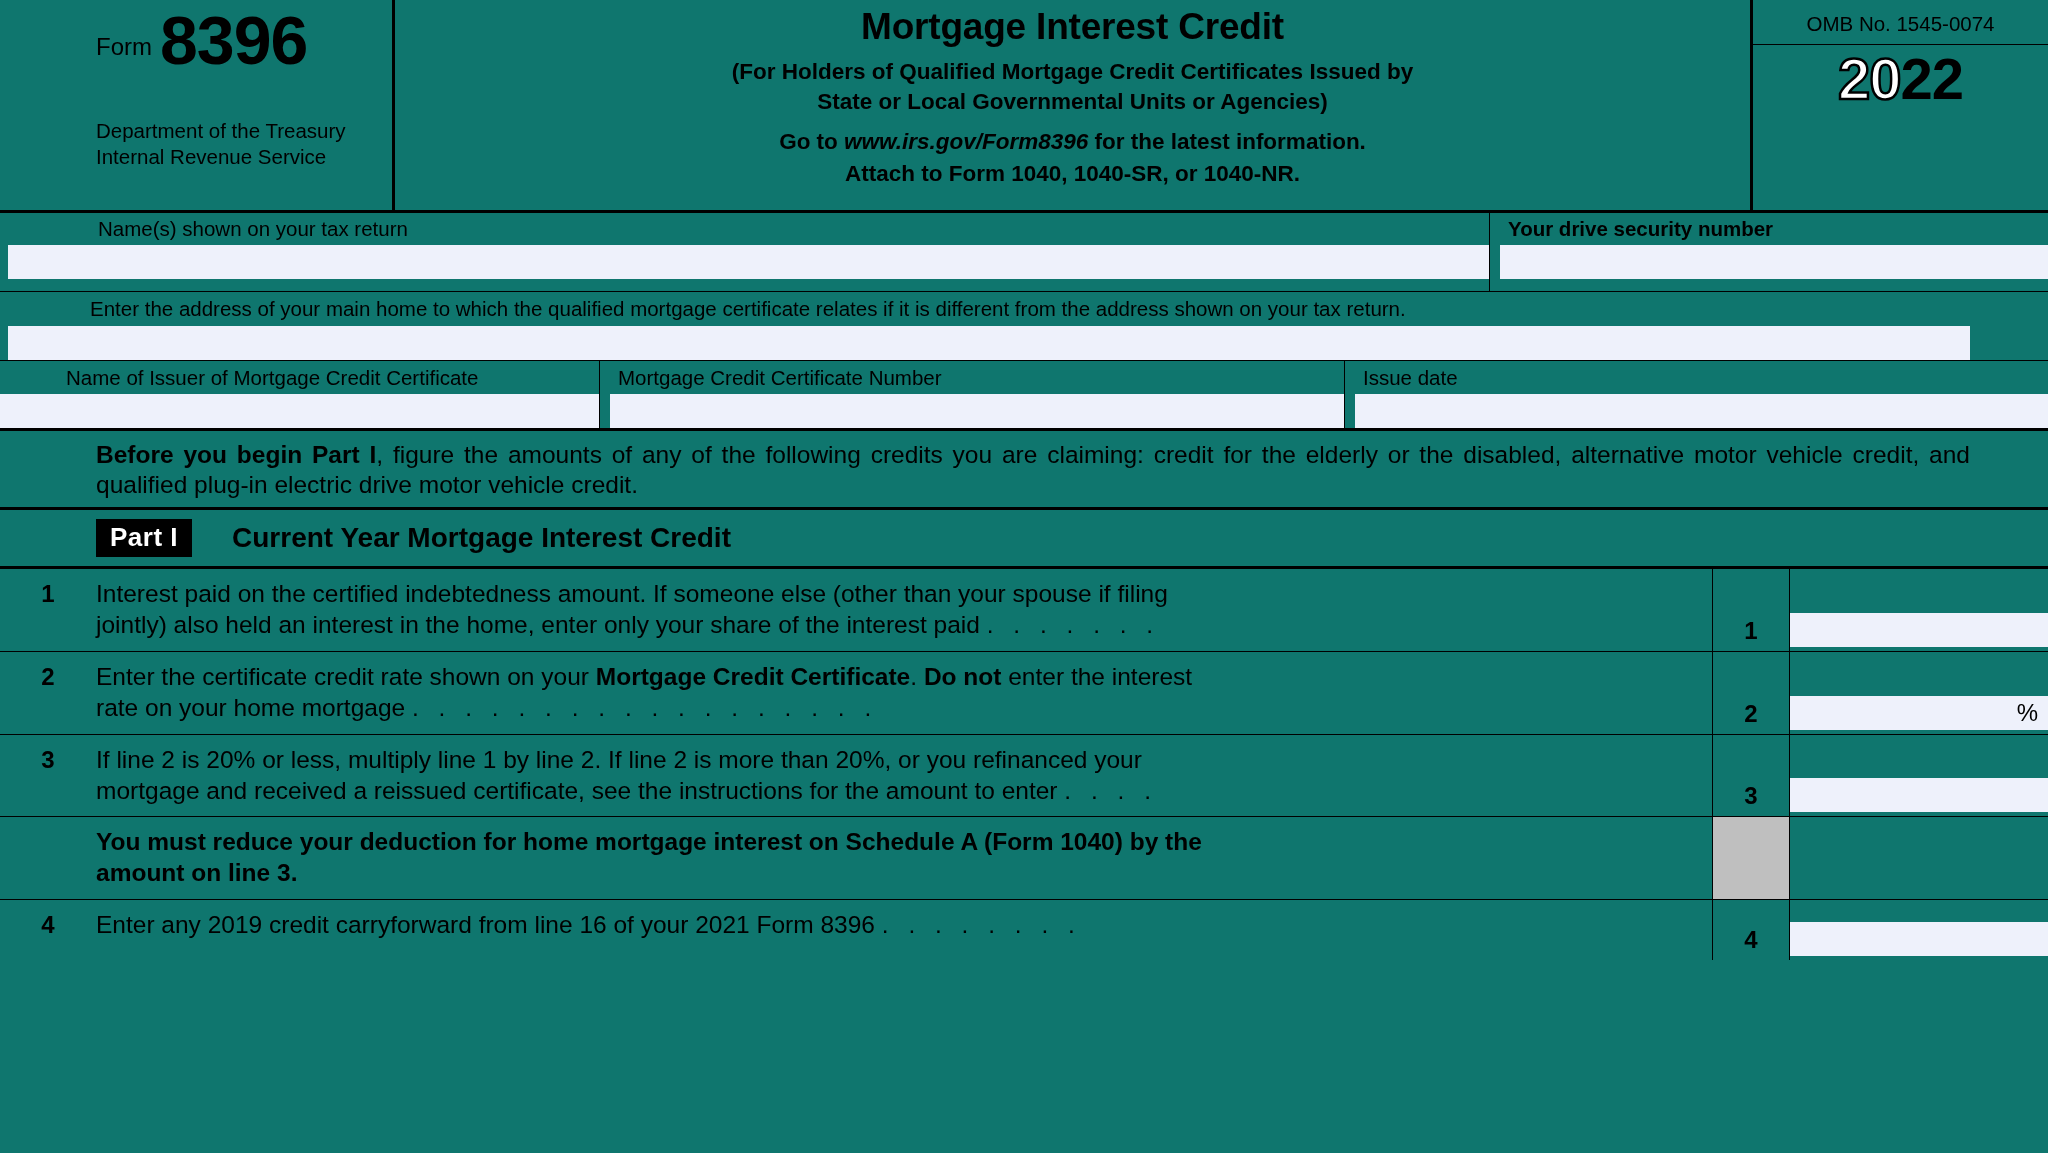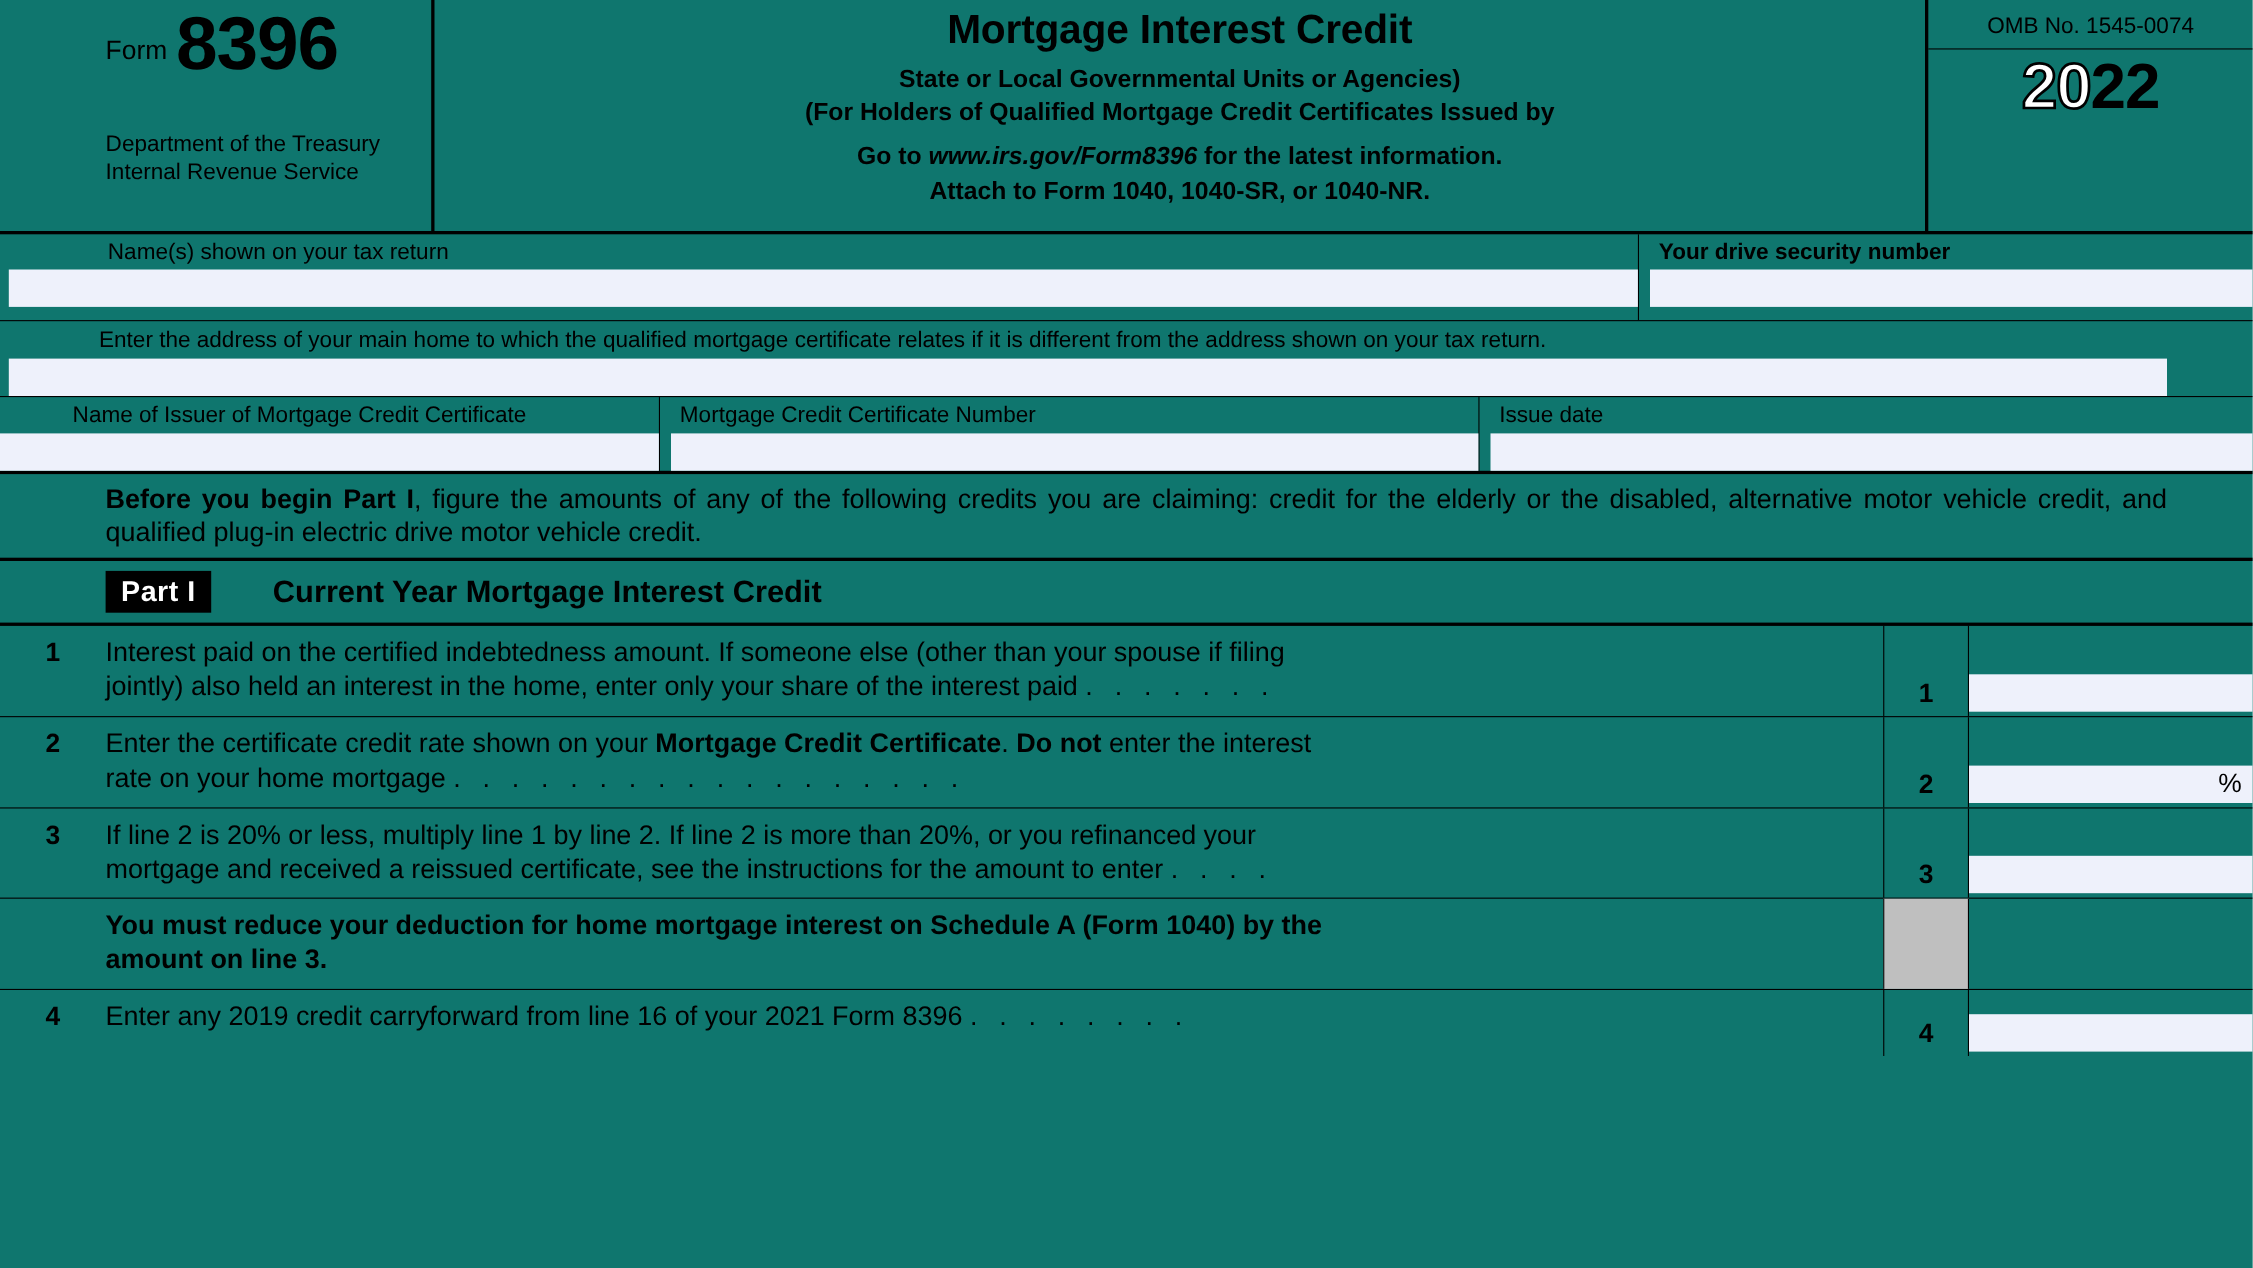--- a/index.html
+++ b/index.html
@@ -196,21 +196,20 @@
     text-align: justify;
   }
   .before b { font-weight: bold; }
 
   
   .partbar {
     display: flex;
     align-items: center;
     padding: 9px 0 9px 96px;
     border-bottom: 3px solid #000;
-    gap: 16px;
   }
   .part-tag {
     background: #000;
     color: #fff;
     font-size: 26px;
     font-weight: bold;
     padding: 3px 14px 4px 14px;
     letter-spacing: 0.5px;
   }
   .part-title {
@@ -307,22 +306,22 @@
       </div>
       <div class="dept">
         <div>Department of the Treasury</div>
         <div>Internal Revenue Service</div>
       </div>
     </div>
 
     <div class="hdr-center">
       <div class="title">Mortgage Interest Credit</div>
       <div class="subtitle">
+        <div>(For Holders of Qualified Mortgage Credit Certificates Issued by</div>
         <div>State or Local Governmental Units or Agencies)</div>
-        <div>(For Holders of Qualified Mortgage Credit Certificates Issued by</div>
       </div>
       <div class="goto">
         <span>Go to </span><i>www.irs.gov/Form8396</i><span> for the latest information.</span>
       </div>
       <div class="attach">Attach to Form 1040, 1040-SR, or 1040-NR.</div>
     </div>
 
     <div class="hdr-right">
       <div class="omb">OMB No. 1545-0074</div>
       <div class="year">

